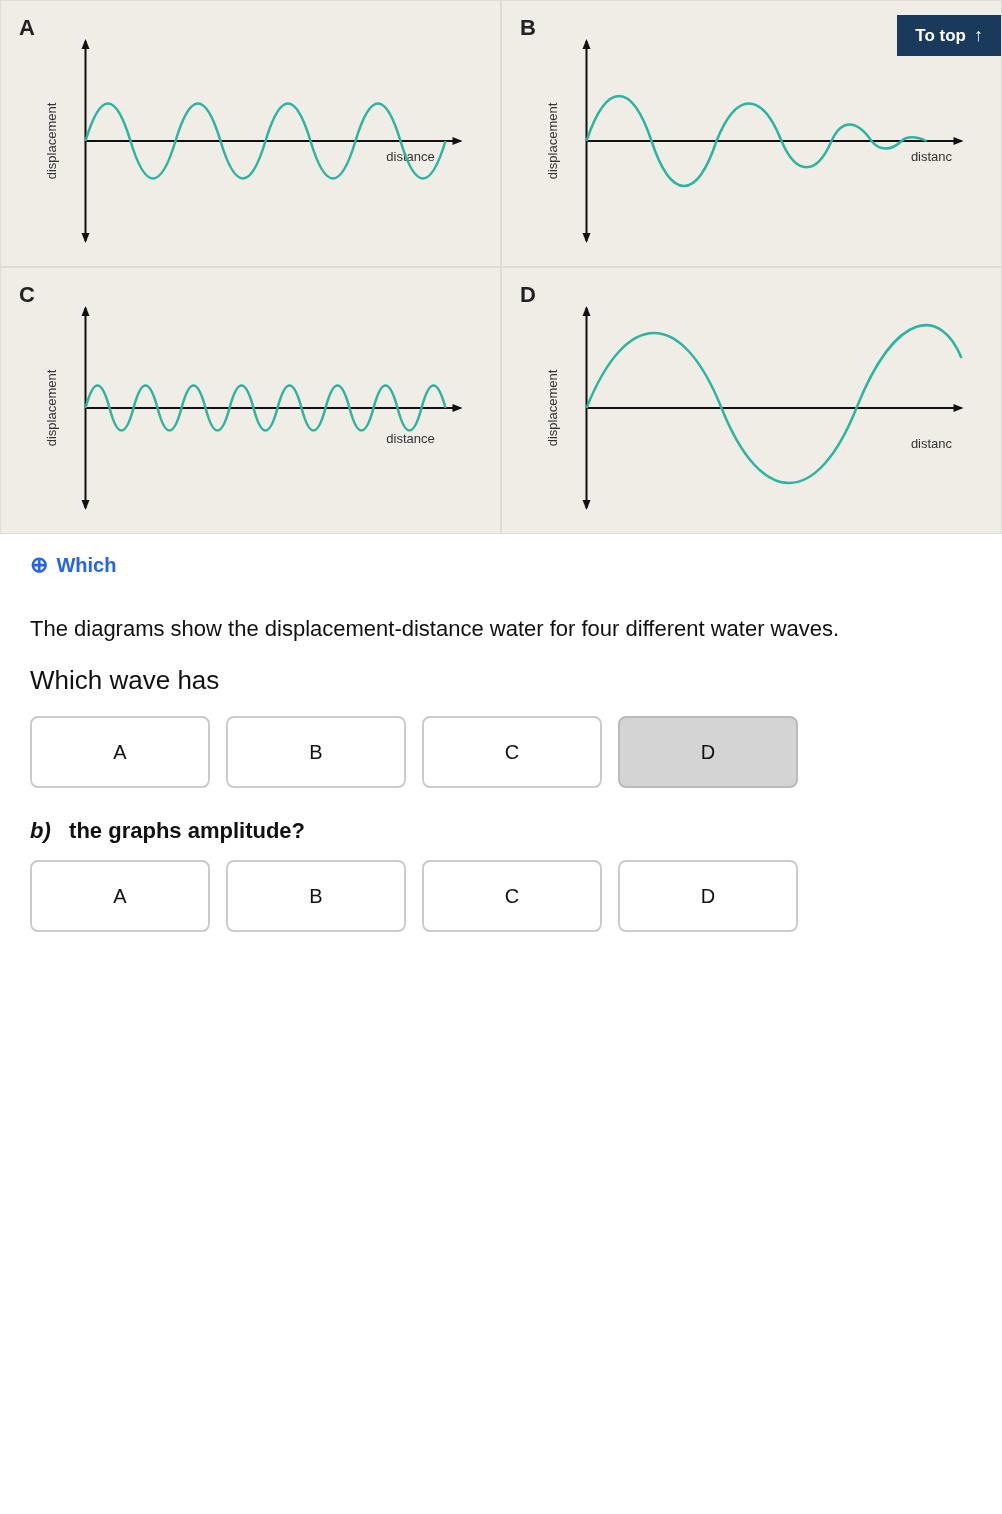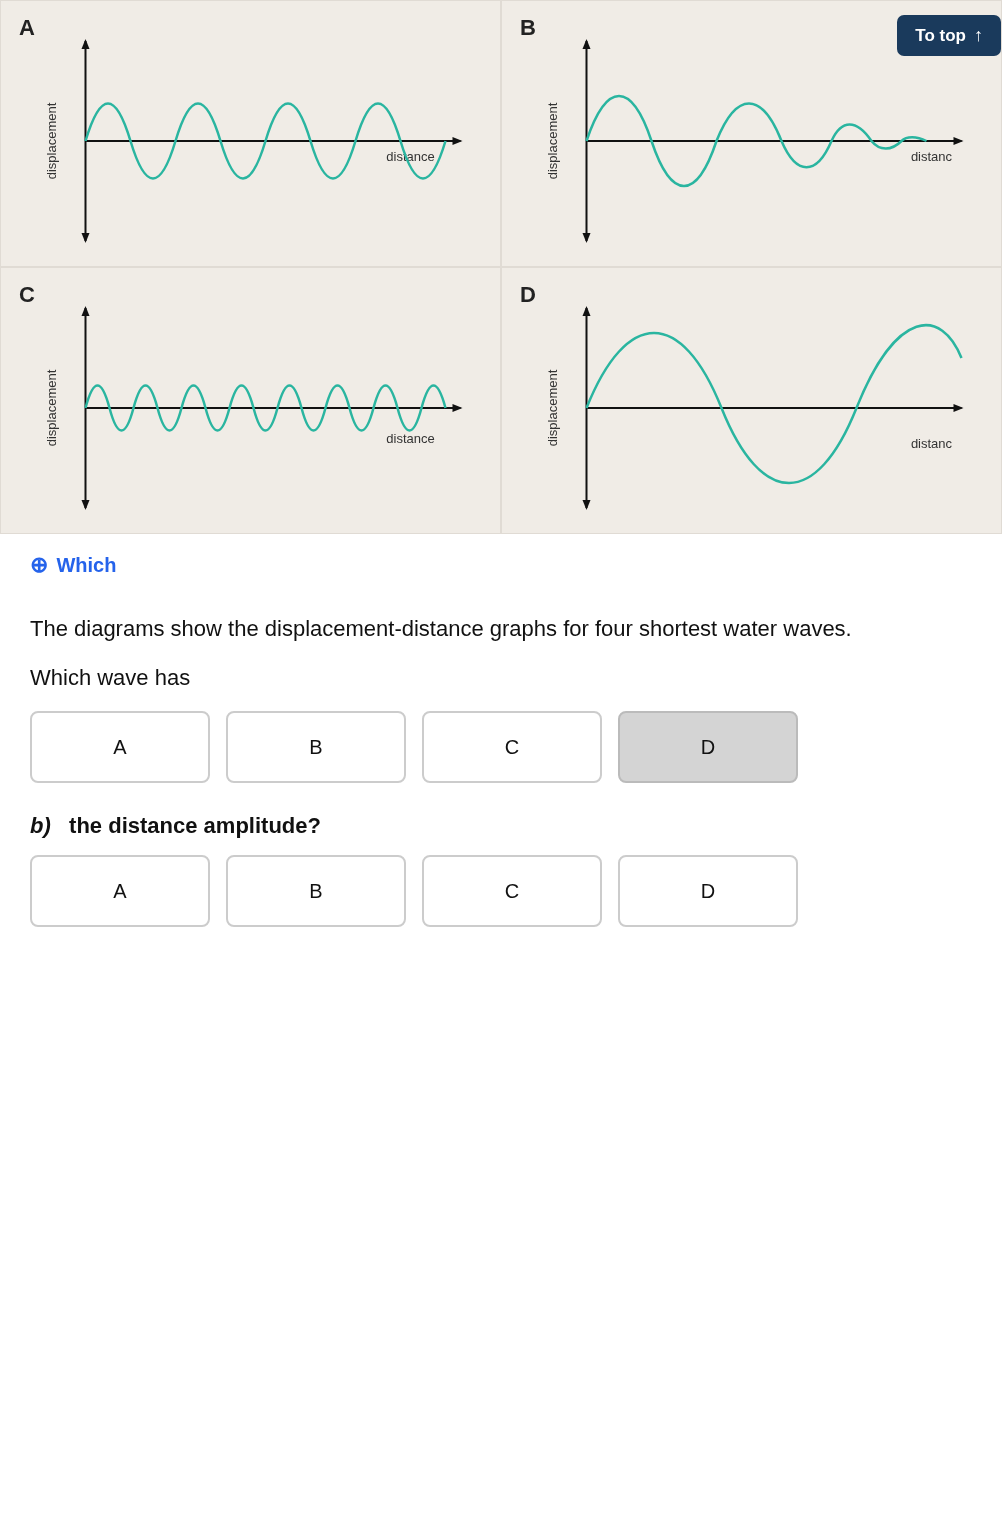--- a/index.html
+++ b/index.html
@@ -56,21 +56,20 @@
       background: #1a3a5c;
       color: #fff;
       padding: 10px 18px;
       font-size: 17px;
       font-weight: bold;
       cursor: pointer;
       display: flex;
       align-items: center;
       gap: 8px;
       z-index: 10;
-      border-radius: 7px;
     }
 
     .to-top-arrow {
       font-size: 18px;
     }
 
     
     .zoom-section {
       padding: 18px 30px 10px 30px;
       background: #fff;
@@ -100,21 +99,21 @@
     }
 
     .question-text {
       font-size: 22px;
       line-height: 1.5;
       color: #111;
       margin-bottom: 20px;
     }
 
     .which-wave {
-      font-size: 22px;
+      font-size: 26px;
       color: #111;
       margin-bottom: 20px;
     }
 
     .sub-question {
       margin-bottom: 30px;
     }
 
     .sub-question-label {
       font-size: 22px;
@@ -313,38 +312,38 @@
 </div>
 
 <div class="zoom-section">
   <button class="zoom-btn">
     <span class="zoom-icon">⊕</span>
     <span>Which</span>
   </button>
 </div>
 
 <div class="question-section">
-  <p class="question-text">The diagrams show the displacement-distance graphs for four shortest water waves.</p>
+  <p class="question-text">The diagrams show the displacement-distance water for four different water waves.</p>
 
   <p class="which-wave">Which wave has</p>
 
   <div class="sub-question">
     <div class="answer-buttons">
       <button class="answer-btn">A</button>
       <button class="answer-btn">B</button>
       <button class="answer-btn">C</button>
       <button class="answer-btn selected">D</button>
     </div>
   </div>
 
   <div class="sub-question">
     <div class="sub-question-label">
       <span class="letter">b)</span>
       &nbsp;
-      <span>the distance amplitude?</span>
+      <span>the graphs amplitude?</span>
     </div>
     <div class="answer-buttons">
       <button class="answer-btn">A</button>
       <button class="answer-btn">B</button>
       <button class="answer-btn">C</button>
       <button class="answer-btn">D</button>
     </div>
   </div>
 </div>
 

